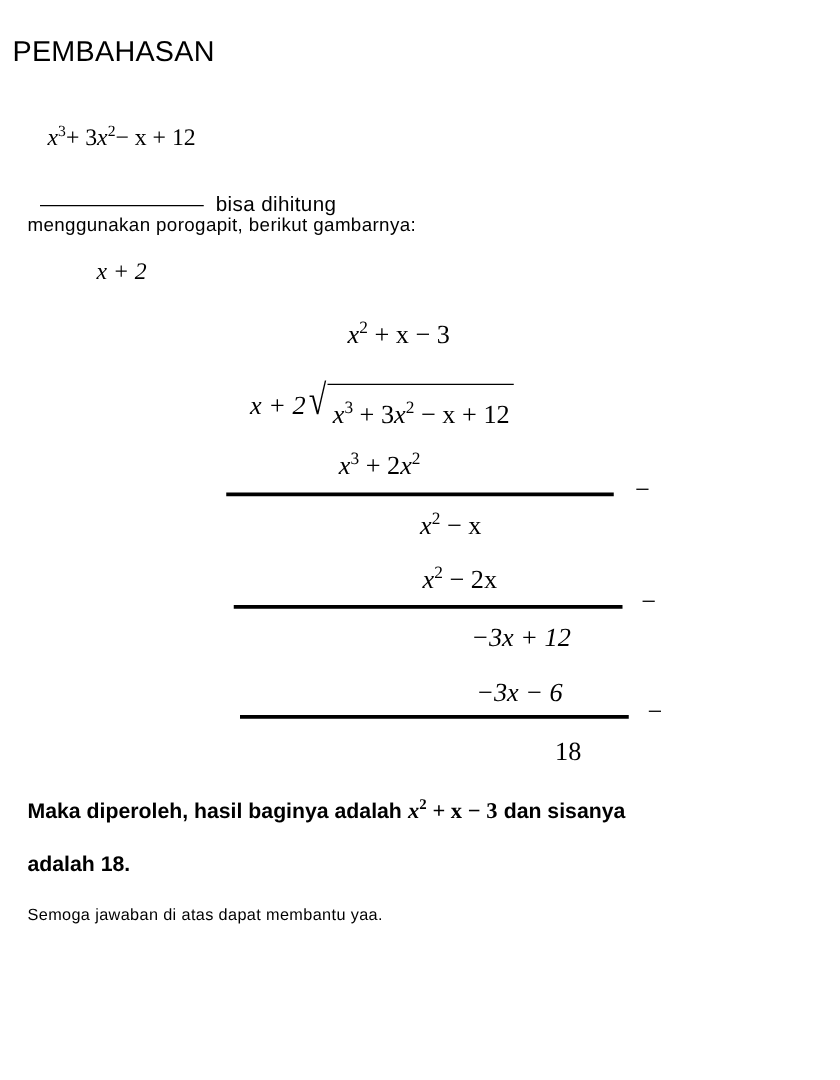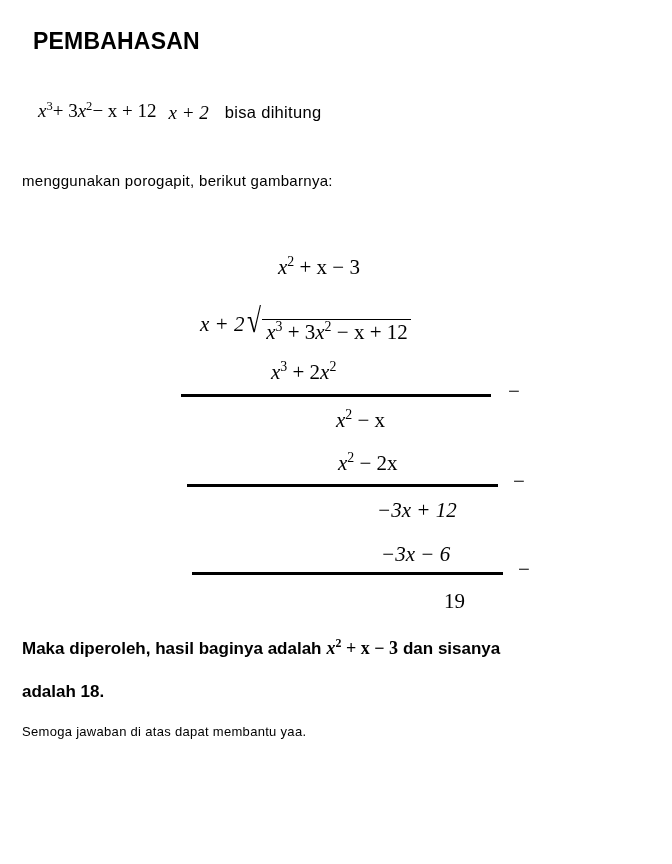--- a/index.html
+++ b/index.html
@@ -30,48 +30,49 @@
     font-size: 0.66em;
     vertical-align: super;
     line-height: 0;
     font-style: italic;
   }
   .math sup.num { font-style: normal; }
 
   
   .page-title {
     position: absolute;
-    left: 33px;
+    left: 10px;
     top: 28px;
     font-size: 23px;
-    font-weight: bold;
+    font-weight: normal;
     letter-spacing: 0.2px;
   }
 
   
   .intro-line {
     position: absolute;
     left: 22px;
     top: 100px;
     width: 640px;
     font-size: 16.5px;
     display: flex;
     align-items: center;
     white-space: nowrap;
   }
   .intro-line .word { letter-spacing: 0.3px; }
 
   .inline-fraction {
     display: inline-flex;
-    flex-direction: row;
+    flex-direction: column;
     align-items: center;
     margin: 0 10px;
     font-size: 19px;
     position: relative;
     top: 0px;
+    gap: 40px;
   }
   .inline-fraction .frac-num {
     padding: 0 6px 2px 6px;
   }
   .inline-fraction .frac-bar {
     width: 100%;
     height: 1.4px;
     background: #000;
   }
   .inline-fraction .frac-den {
@@ -128,22 +129,21 @@
     font-family: "Liberation Serif", serif;
     font-size: 34px;
     line-height: 0.82;
     font-style: normal;
     transform: scaleX(0.75);
     transform-origin: left center;
     margin-right: -3px;
   }
   .radical-body {
     border-top: 1.4px solid #000;
-    padding: 0 3px 0 4px;
-    margin-top: 12px;
+    padding: 11px 3px 0 4px;
   }
 
   
   .step-sub-1 { left: 271px; top: 105px; }
   .step-rem-1 { left: 336px; top: 153px; }
   .step-sub-2 { left: 338px; top: 196px; }
   .step-rem-2 { left: 377px; top: 243px; }
   .step-sub-3 { left: 381px; top: 287px; }
   .remainder  { left: 444px; top: 334px; }
 
@@ -241,21 +241,21 @@
   <div class="rule rule-2"></div>
   <div class="minus-mark minus-2">−</div>
 
   <div class="div-row step-rem-2 math">−3x + 12</div>
 
   <div class="div-row step-sub-3 math">−3x − 6</div>
 
   <div class="rule" style="left:192px; top:317px; width:311px;"></div>
   <div class="minus-mark" style="left:518px; top:304px;">−</div>
 
-  <div class="div-row remainder math num" style="font-style:normal;">19</div>
+  <div class="div-row remainder math num" style="font-style:normal;">18</div>
 </div>
 
 <div class="conclusion">
   <span>Maka diperoleh, hasil baginya adalah</span>
   <span class="math"><span>x</span><sup class="num">2</sup> <span class="op">+ x − 3</span></span>
   <span>dan sisanya</span>
 </div>
 
 <div class="conclusion-2">adalah 18.</div>
 

